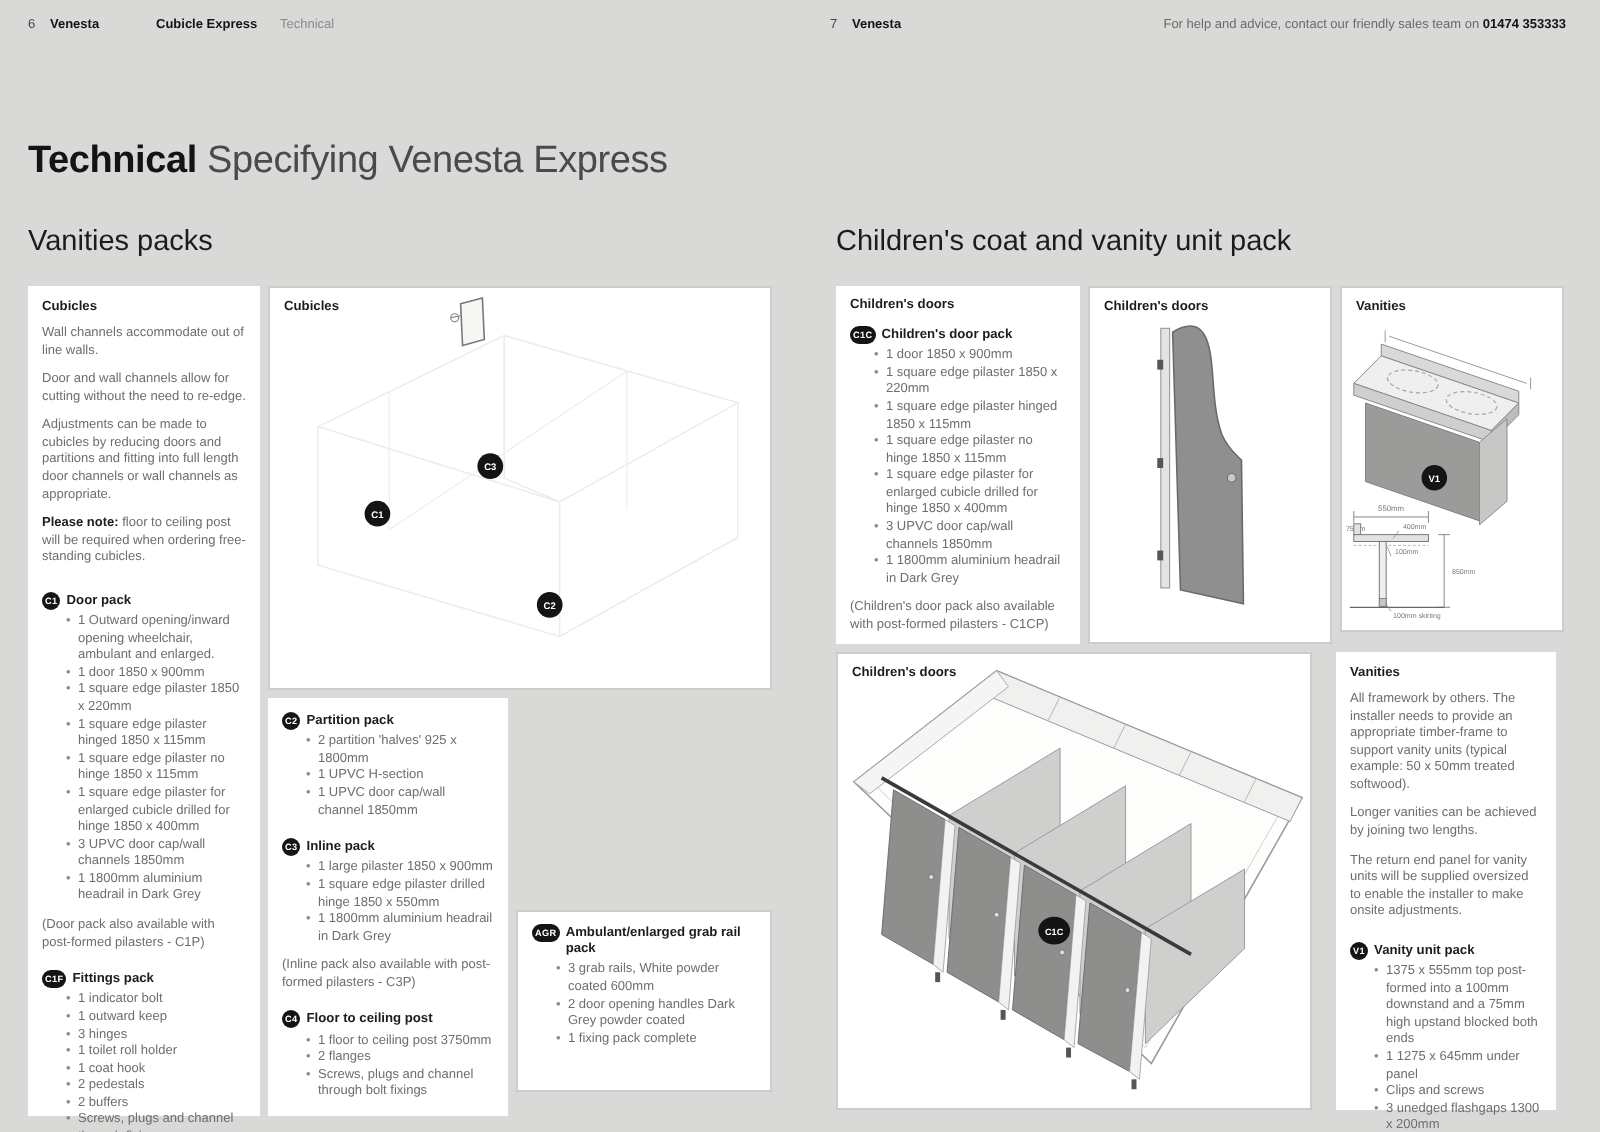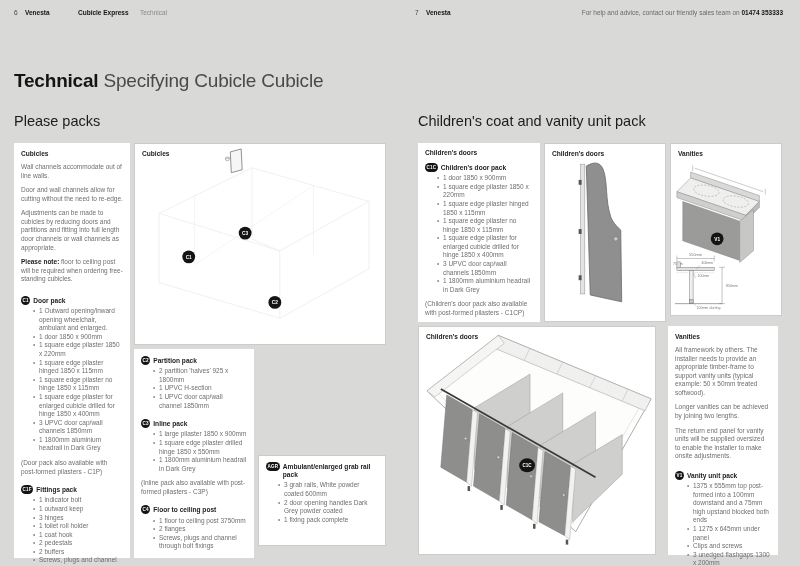--- a/index.html
+++ b/index.html
@@ -69,22 +69,22 @@
 <body>
 
 <span class="hdr" id="h-num-l">6</span>
 <span class="hdr" id="h-brand-l">Venesta</span>
 <span class="hdr" id="h-sec-l">Cubicle Express</span>
 <span class="hdr" id="h-sub-l">Technical</span>
 <span class="hdr" id="h-num-r">7</span>
 <span class="hdr" id="h-brand-r">Venesta</span>
 <span class="hdr" id="h-help"><span>For help and advice, contact our friendly sales team on </span><b>01474 353333</b></span>
 
-<div id="main-title"><b>Technical</b><span> Specifying Cubicle Cubicle</span></div>
-<h2 class="section-heading" id="heading-left">Please packs</h2>
+<div id="main-title"><b>Technical</b><span> Specifying Venesta Express</span></div>
+<h2 class="section-heading" id="heading-left">Vanities packs</h2>
 <h2 class="section-heading" id="heading-right">Children's coat and vanity unit pack</h2>
 
 <div class="box" id="box-intro">
   <div class="intro-title">Cubicles</div>
   <div>
       <p class="para">Wall channels accommodate out of line walls.</p>
       <p class="para">Door and wall channels allow for cutting without the need to re-edge.</p>
       <p class="para">Adjustments can be made to cubicles by reducing doors and partitions and fitting into full length door channels or wall channels as appropriate.</p>
     </div>
   <p class="para"><span class="note-bold">Please note:</span><span> floor to ceiling post will be required when ordering free-standing cubicles.</span></p>

